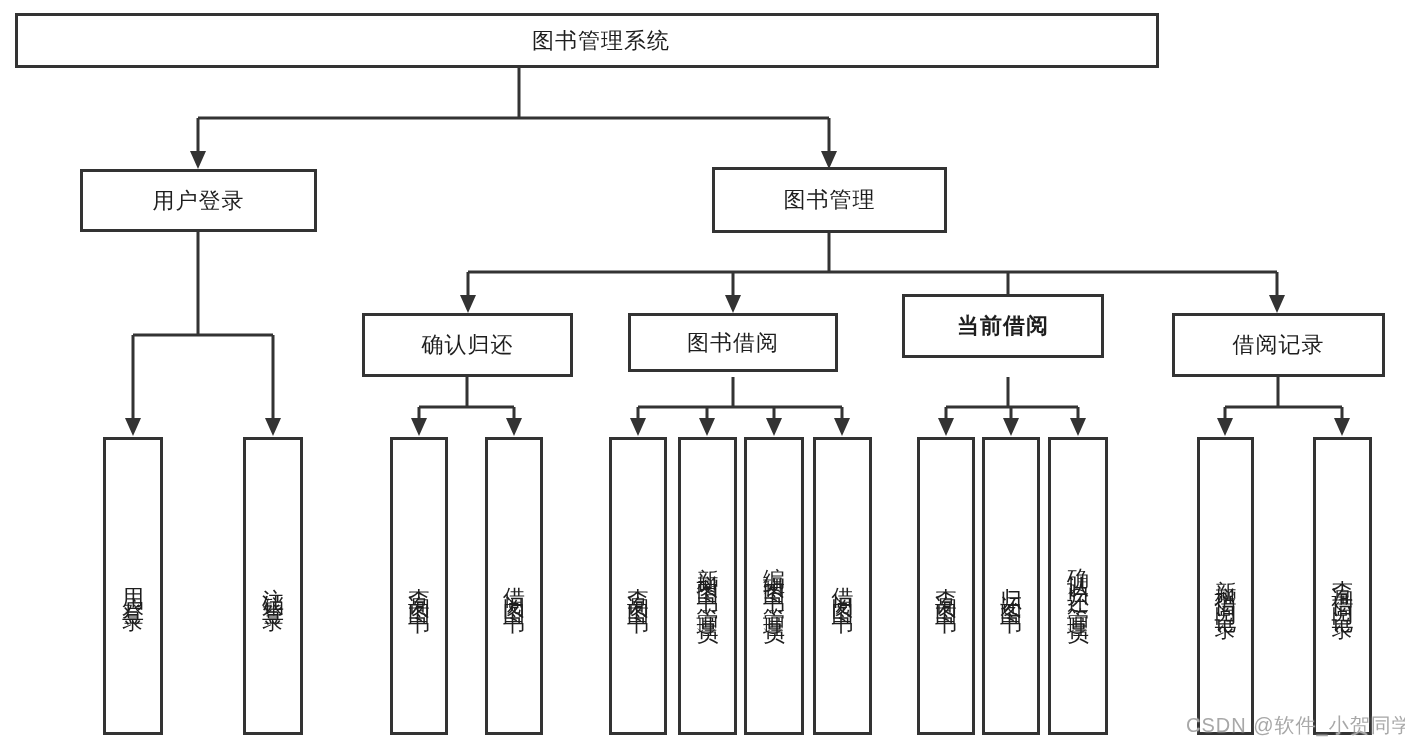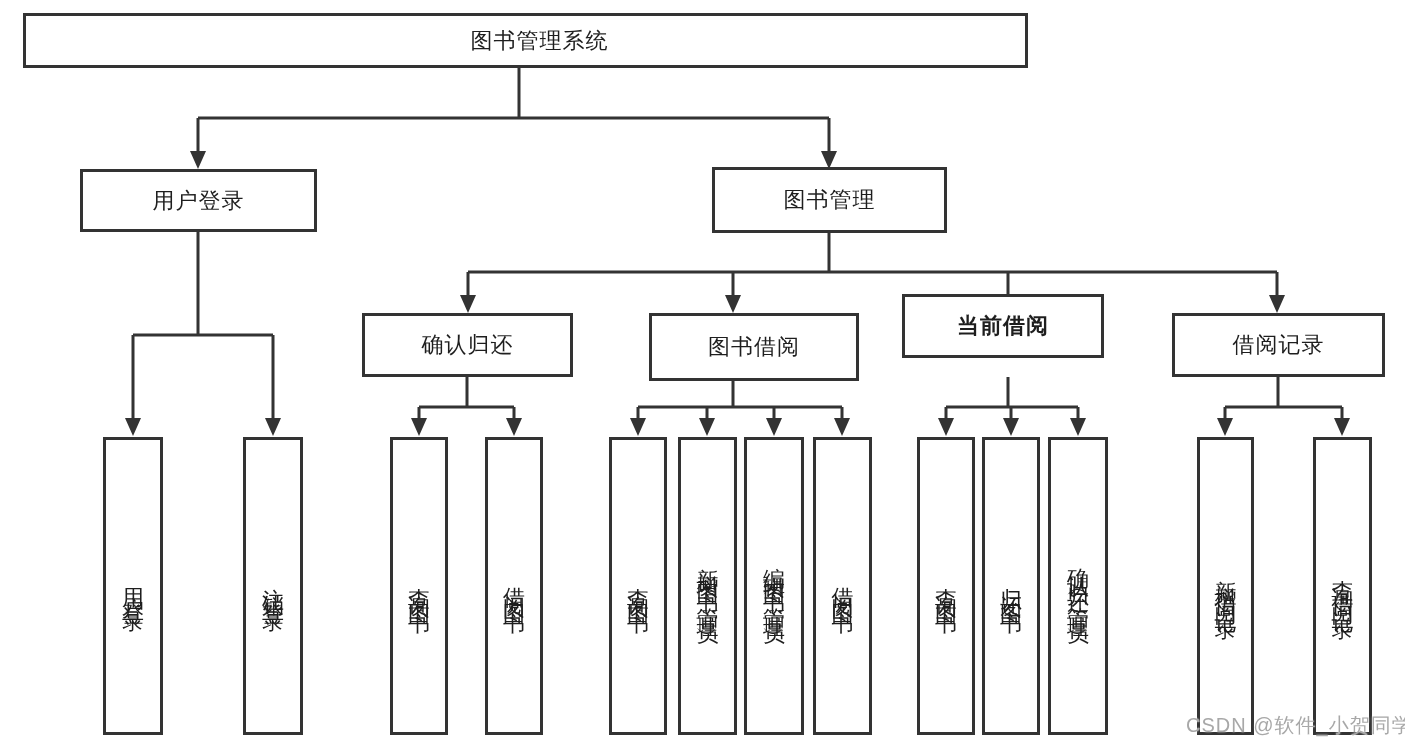--- a/index.html
+++ b/index.html
@@ -40,27 +40,27 @@
   }
   .v-box span {
     writing-mode: vertical-rl;
     text-orientation: mixed;
     font-size: 22px;
     line-height: 1;
     letter-spacing: 8px;
     color: #1e1e1e;
   }
   
-  .n-root   { left: 23px;  top: 13px;  width: 1005px; height: 55px; padding-left: 28px; }
+  .n-root   { left: 15px;  top: 13px;  width: 1144px; height: 55px; padding-left: 28px; }
   
   .n-login  { left: 80px;  top: 169px; width: 237px;  height: 63px; }
   .n-mgmt   { left: 712px; top: 167px; width: 235px;  height: 66px; }
   
   .n-nb     { left: 362px;  top: 313px; width: 211px; height: 64px; }
-  .n-bb     { left: 628px;  top: 313px; width: 210px; height: 68px; margin-left: 21px; }
+  .n-bb     { left: 628px;  top: 313px; width: 210px; height: 59px; }
   .n-cb     { left: 902px;  top: 294px; width: 202px; height: 64px; font-weight: bold; }
   .n-br     { left: 1172px; top: 313px; width: 213px; height: 64px; }
   
   .leaf { top: 437px; height: 298px; }
   .l-ul0 { left: 103px;  width: 60px; }
   .l-ul1 { left: 243px;  width: 60px; }
   .l-nb0 { left: 390px;  width: 58px; }
   .l-nb1 { left: 485px;  width: 58px; }
   .l-bb0 { left: 609px;  width: 58px; }
   .l-bb1 { left: 678px;  width: 59px; }

